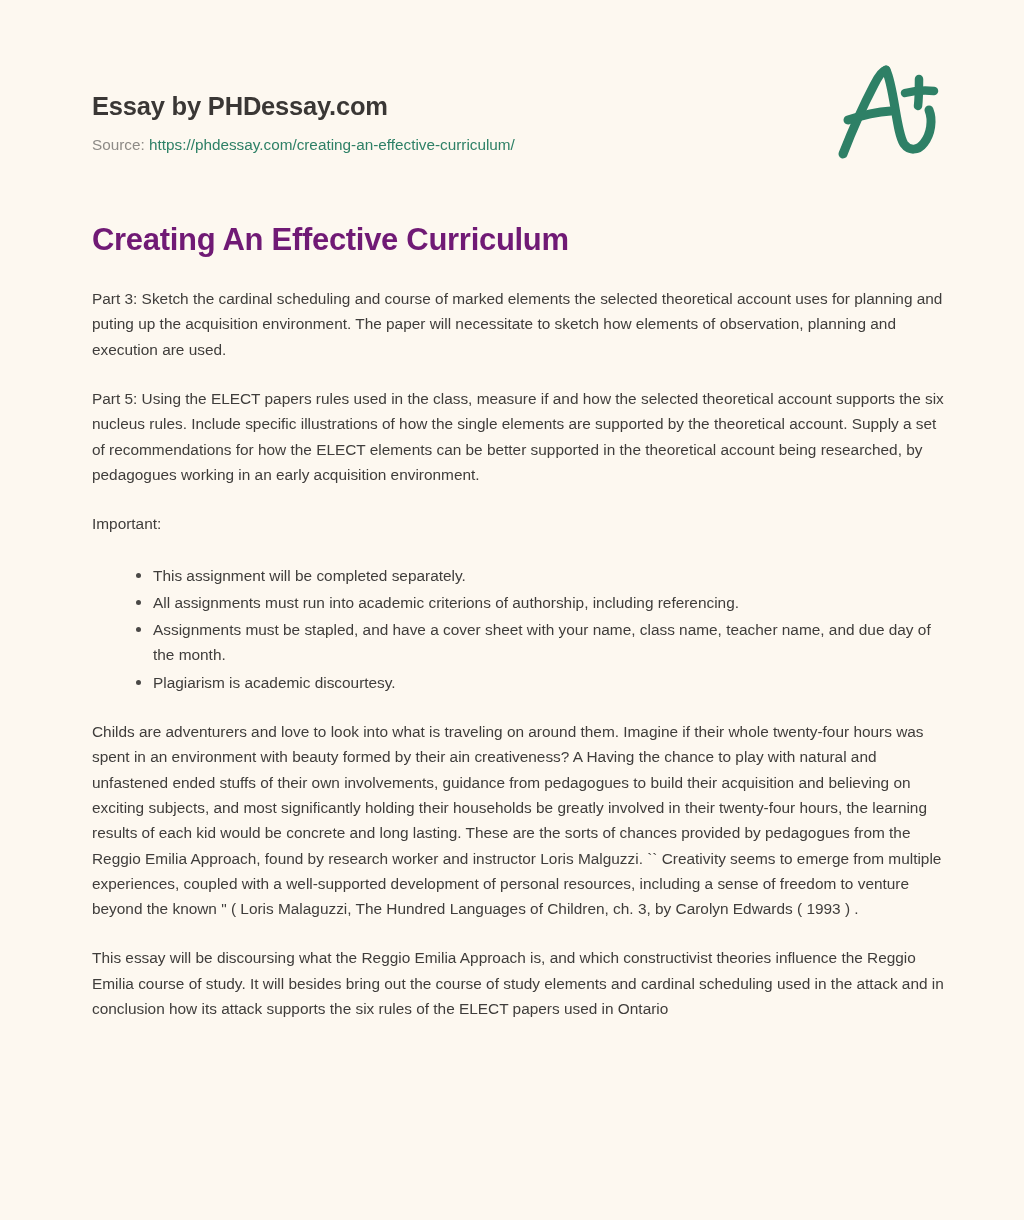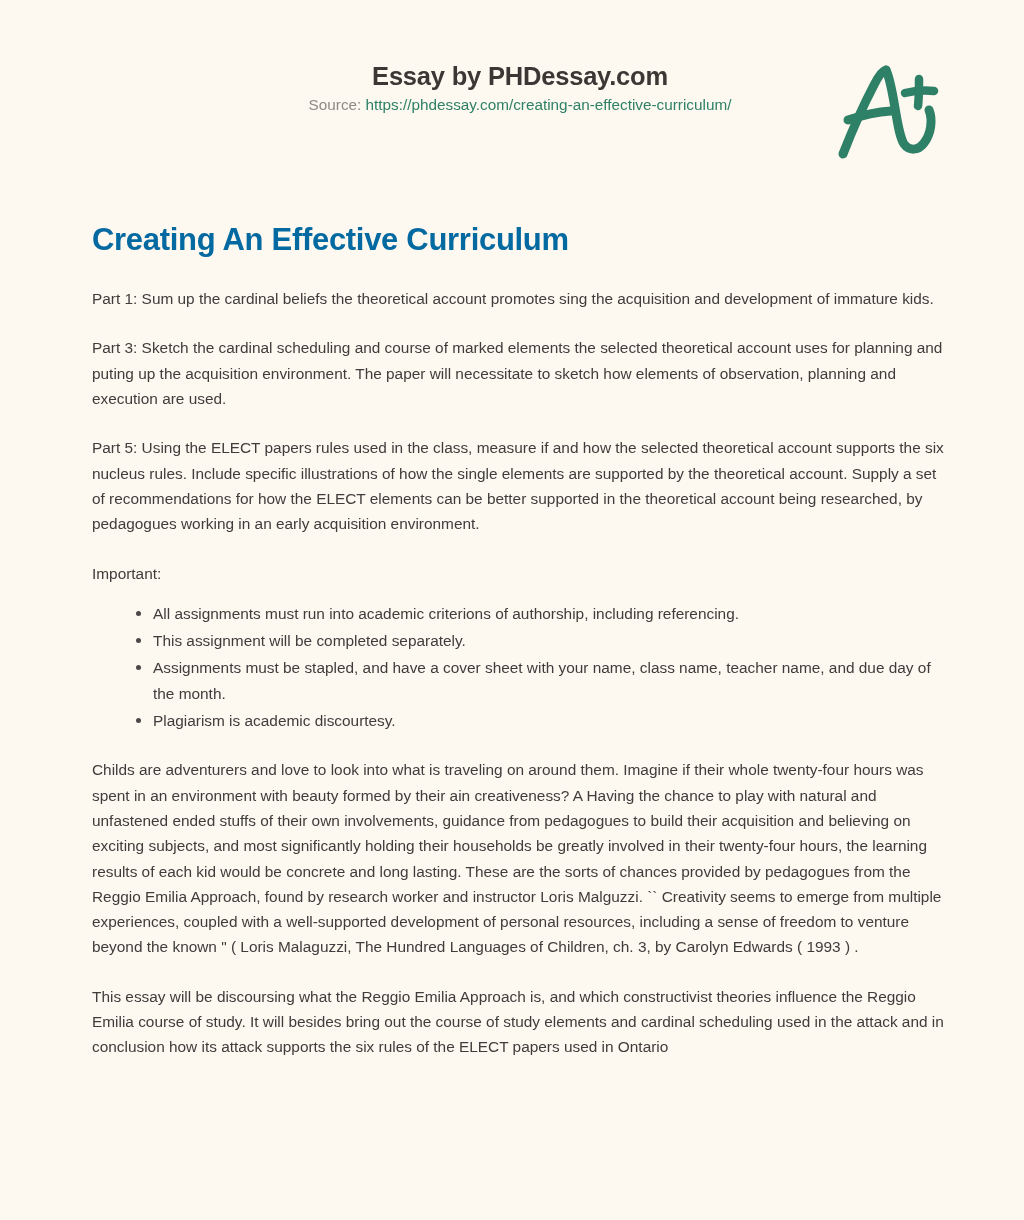--- a/index.html
+++ b/index.html
@@ -21,34 +21,33 @@
     width: 1024px;
     height: 1220px;
     background: #fdf8f0;
     position: relative;
     padding: 0;
   }
 
   
   .header {
     position: relative;
-    padding: 62px 76px 0 92px;
+    padding: 92px 76px 0 92px;
     min-height: 175px;
-    text-align: center;
   }
   .brand-line {
     font-size: 25.5px;
     font-weight: bold;
     letter-spacing: -0.2px;
     color: #3a3735;
     line-height: 1.15;
     margin: 0;
   }
   .source-line {
-    margin-top: 4px;
+    margin-top: 14px;
     font-size: 15.3px;
     line-height: 1.3;
     color: #8d8a86;
     white-space: nowrap;
   }
   .source-label {
     color: #8d8a86;
   }
   .source-url {
     color: #2e8066;
@@ -64,37 +63,37 @@
   .logo-wrap svg { display: block; }
 
   
   .article {
     padding: 0 76px 0 92px;
   }
   h1.essay-title {
     font-size: 31px;
     font-weight: bold;
     letter-spacing: -0.3px;
-    color: #0369a1;
+    color: #701a75;
     margin: 46px 0 0 0;
     line-height: 1.2;
   }
   .body-copy {
     margin-top: 28px;
   }
   .body-copy p {
     font-size: 15.4px;
     line-height: 25.3px;
     color: #3f3d3b;
     margin: 0 0 24px 0;
     text-align: left;
     max-width: 852px;
   }
   .body-copy p.tight {
-    margin-bottom: 15px;
+    margin-bottom: 26px;
   }
   ul.notes {
     margin: 0 0 24px 0;
     padding-left: 44px;
     list-style: none;
     max-width: 852px;
   }
   ul.notes li {
     font-size: 15.4px;
     line-height: 25.3px;
@@ -141,29 +140,28 @@
           <path d="M89 21 C89 29, 89 40, 88 48" stroke-width="8.5"></path>
         </g>
       </svg>
     </div>
   </div>
 
   <div class="article">
     <h1 class="essay-title">Creating An Effective Curriculum</h1>
 
     <div class="body-copy">
-      <p>Part 1: Sum up the cardinal beliefs the theoretical account promotes sing the acquisition and development of immature kids.</p>
       <p>Part 3: Sketch the cardinal scheduling and course of marked elements the selected theoretical account uses for planning and puting up the acquisition environment. The paper will necessitate to sketch how elements of observation, planning and execution are used.</p>
       <p>Part 5: Using the ELECT papers rules used in the class, measure if and how the selected theoretical account supports the six nucleus rules. Include specific illustrations of how the single elements are supported by the theoretical account. Supply a set of recommendations for how the ELECT elements can be better supported in the theoretical account being researched, by pedagogues working in an early acquisition environment.</p>
 
       <p class="tight">Important:</p>
 
       <ul class="notes">
+        <li>This assignment will be completed separately.</li>
         <li>All assignments must run into academic criterions of authorship, including referencing.</li>
-        <li>This assignment will be completed separately.</li>
         <li>Assignments must be stapled, and have a cover sheet with your name, class name, teacher name, and due day of the month.</li>
         <li>Plagiarism is academic discourtesy.</li>
       </ul>
 
       <p>Childs are adventurers and love to look into what is traveling on around them. Imagine if their whole twenty-four hours was spent in an environment with beauty formed by their ain creativeness? A Having the chance to play with natural and unfastened ended stuffs of their own involvements, guidance  from pedagogues to build their acquisition and believing on exciting subjects, and most significantly holding their households be greatly involved in their twenty-four hours, the learning results of each kid would be concrete and long lasting. These are the sorts of chances provided by pedagogues from the Reggio Emilia Approach, found by research worker and instructor Loris Malguzzi. `` Creativity seems to emerge from multiple experiences, coupled with a well-supported development of personal resources, including a sense of freedom to venture beyond the known " ( Loris Malaguzzi, The Hundred Languages of Children, ch. 3, by Carolyn Edwards ( 1993 ) .</p>
       <p>This essay will be discoursing what the Reggio Emilia Approach is, and which constructivist theories influence the Reggio Emilia course of study. It will besides bring out the course of study elements and cardinal scheduling used in the attack and in conclusion how its attack supports the six rules of the ELECT papers used in Ontario</p>
     </div>
   </div>
 
 </div>

